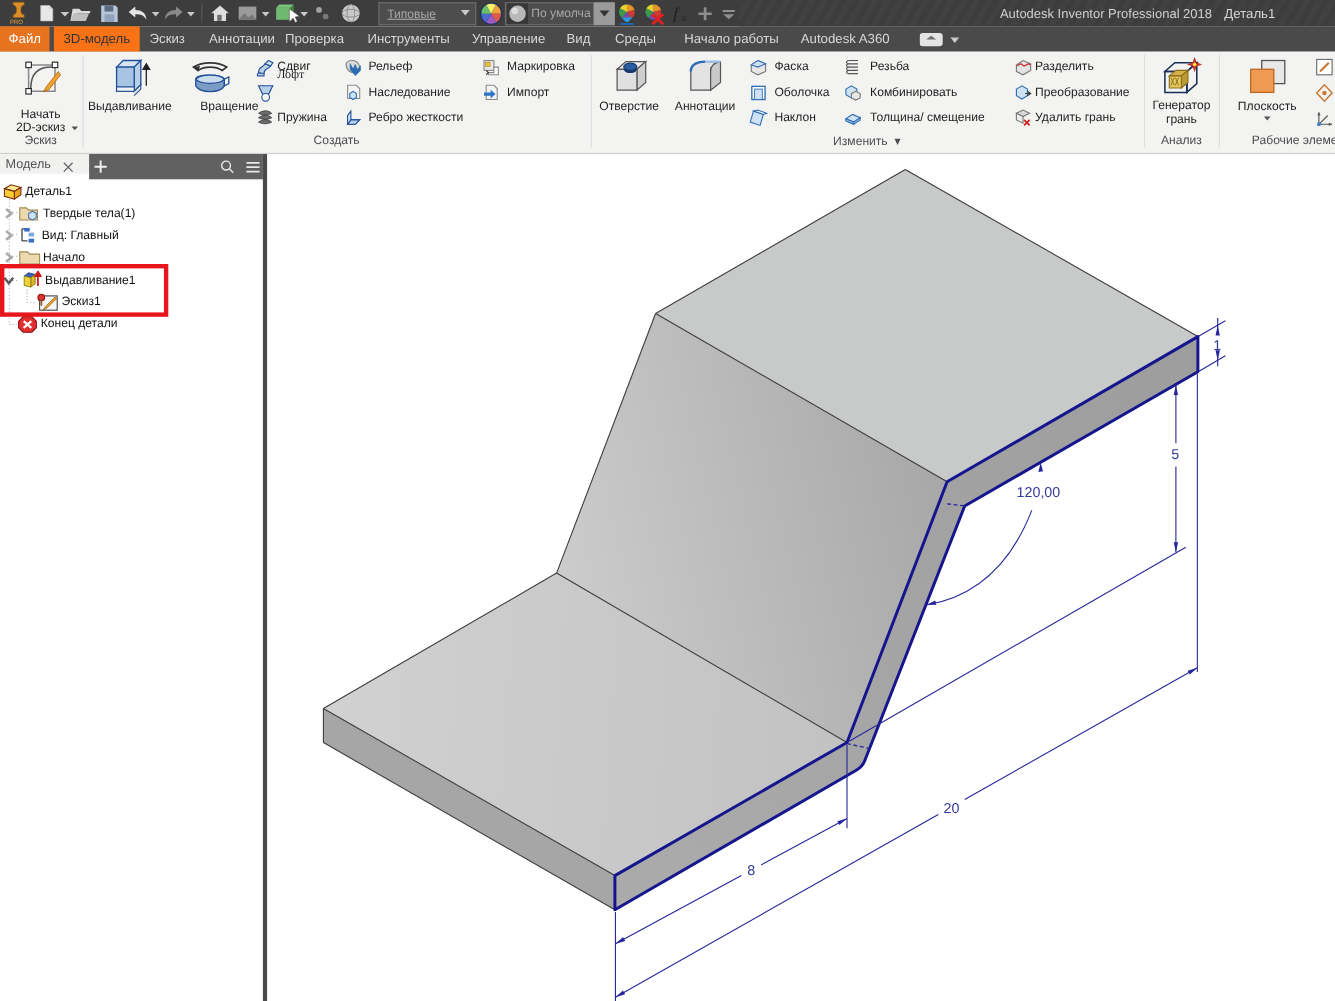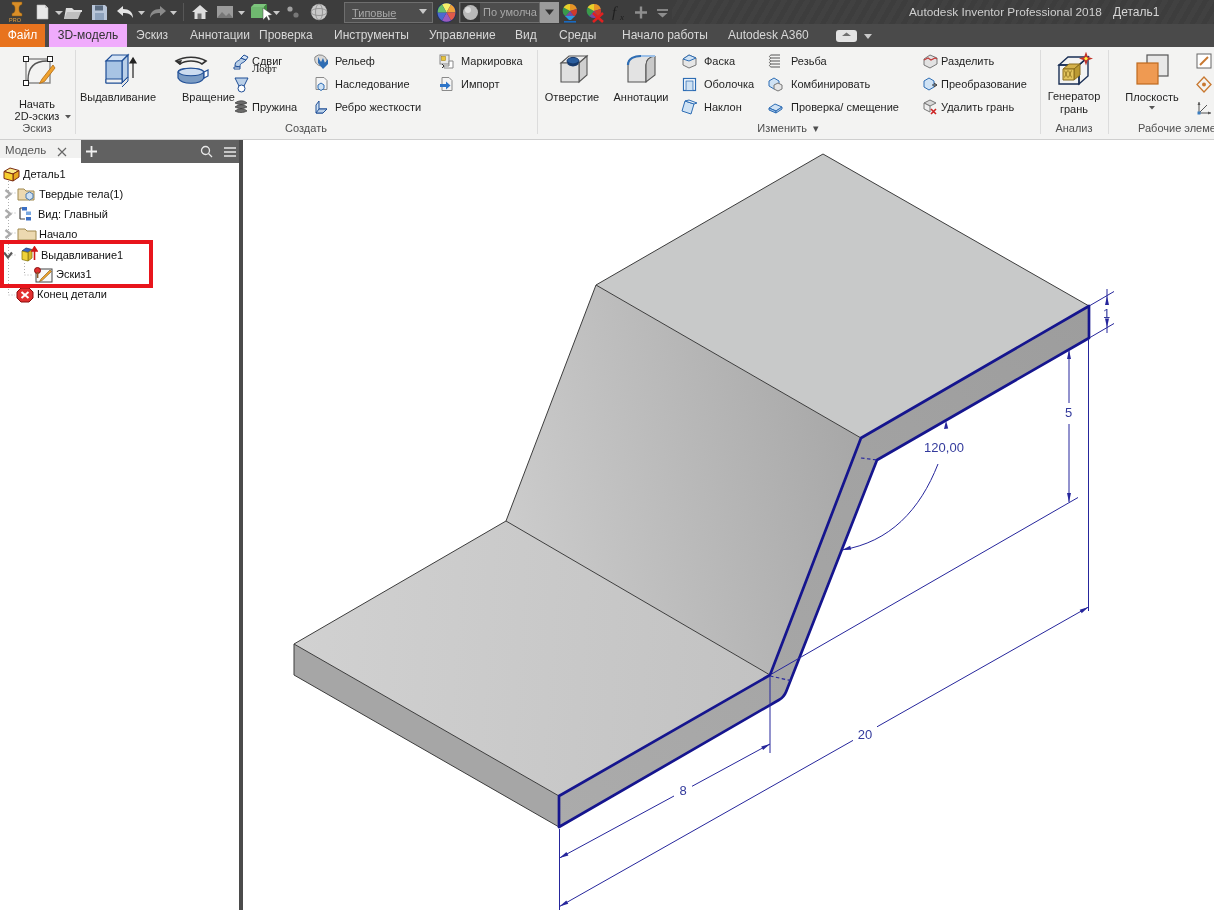--- a/index.html
+++ b/index.html
@@ -121,21 +121,21 @@
   <path d="M73 9.5 h12 M79 3.5 v12" stroke="#8e8e8e" stroke-width="2.4"></path>
   <path d="M95 7 h11" stroke="#8e8e8e" stroke-width="1.8"></path>
   <path d="M95.5 10 l5 4.5 5 -4.5 z" fill="#8e8e8e"></path>
 </svg>
 <div class="abs" style="left:672px;top:0;width:542px;height:24px;background:repeating-linear-gradient(120deg,#3d3d3d 0 5px,#414141 5px 10px);"></div>
 <div class="t" style="left:909px;top:5px;color:#cfcfcf;font-size:11.8px;">Autodesk Inventor Professional 2018</div>
 <div class="t" style="left:1113px;top:5px;color:#d5d5d5;font-size:12px;">Деталь1</div>
 </div>
 <div id="tabrow">
 <div class="tab" style="left:0;width:45px;background:#e8731e;color:#fff;text-align:center;">Файл</div>
-<div class="tab" style="left:49px;width:78px;background:#f0abfc;color:#333;text-align:center;">3D-модель</div>
+<div class="tab" style="left:49px;width:78px;background:#f97316;color:#333;text-align:center;">3D-модель</div>
 <div class="tab" style="left:136px;">Эскиз</div>
 <div class="tab" style="left:190px;">Аннотации</div>
 <div class="tab" style="left:259px;">Проверка</div>
 <div class="tab" style="left:334px;">Инструменты</div>
 <div class="tab" style="left:429px;">Управление</div>
 <div class="tab" style="left:515px;">Вид</div>
 <div class="tab" style="left:559px;">Среды</div>
 <div class="tab" style="left:622px;">Начало работы</div>
 <div class="tab" style="left:728px;">Autodesk A360</div>
 <svg class="abs" style="left:836px;top:5px" width="40" height="14" viewBox="0 0 40 14">
@@ -274,21 +274,21 @@
 <svg class="abs" style="left:767px;top:29px" width="17" height="17" viewBox="0 0 17 17">
   <path d="M2 5 l5 -3 5 3 v5 l-5 3 -5 -3 z" fill="#cfe2f4" stroke="#2e6db4"></path>
   <path d="M7 9 l4 -2 4 2 v4 l-4 2 -4 -2 z" fill="#e6e6e6" stroke="#777"></path>
 </svg>
 <div class="rtxt" style="left:791px;top:29px;line-height:16px;">Комбинировать</div>
 <svg class="abs" style="left:767px;top:52px" width="17" height="17" viewBox="0 0 17 17">
   <path d="M2 9 L8 5 15 8 9 12 Z" fill="#cfe2f4" stroke="#2e6db4"></path>
   <path d="M2 9 L9 12 9 14 2 11 Z" fill="#9cc0e8" stroke="#2e6db4"></path>
   <path d="M9 12 L15 8 15 10 9 14 Z" fill="#b9cfe8" stroke="#2e6db4"></path>
 </svg>
-<div class="rtxt" style="left:791px;top:52px;line-height:16px;">Проверка/ смещение</div>
+<div class="rtxt" style="left:791px;top:52px;line-height:16px;">Толщина/ смещение</div>
 
 <svg class="abs" style="left:922px;top:6px" width="17" height="17" viewBox="0 0 17 17">
   <path d="M2 6 L8 2 15 5 15 11 8 15 2 12 Z" fill="#e2e2e2" stroke="#777"></path>
   <path d="M2 7 l4 -2 3 2 4 -2 2 1" fill="none" stroke="#c23a3a" stroke-width="1.2"></path>
 </svg>
 <div class="rtxt" style="left:941px;top:6px;line-height:16px;">Разделить</div>
 <svg class="abs" style="left:922px;top:29px" width="17" height="17" viewBox="0 0 17 17">
   <path d="M2 5 l5 -3 5 3 v6 l-5 3 -5 -3 z" fill="#cfe2f4" stroke="#2e6db4"></path>
   <path d="M10 9 h4 m-2 -2 l3 2 -3 2" fill="none" stroke="#333"></path>
 </svg>

